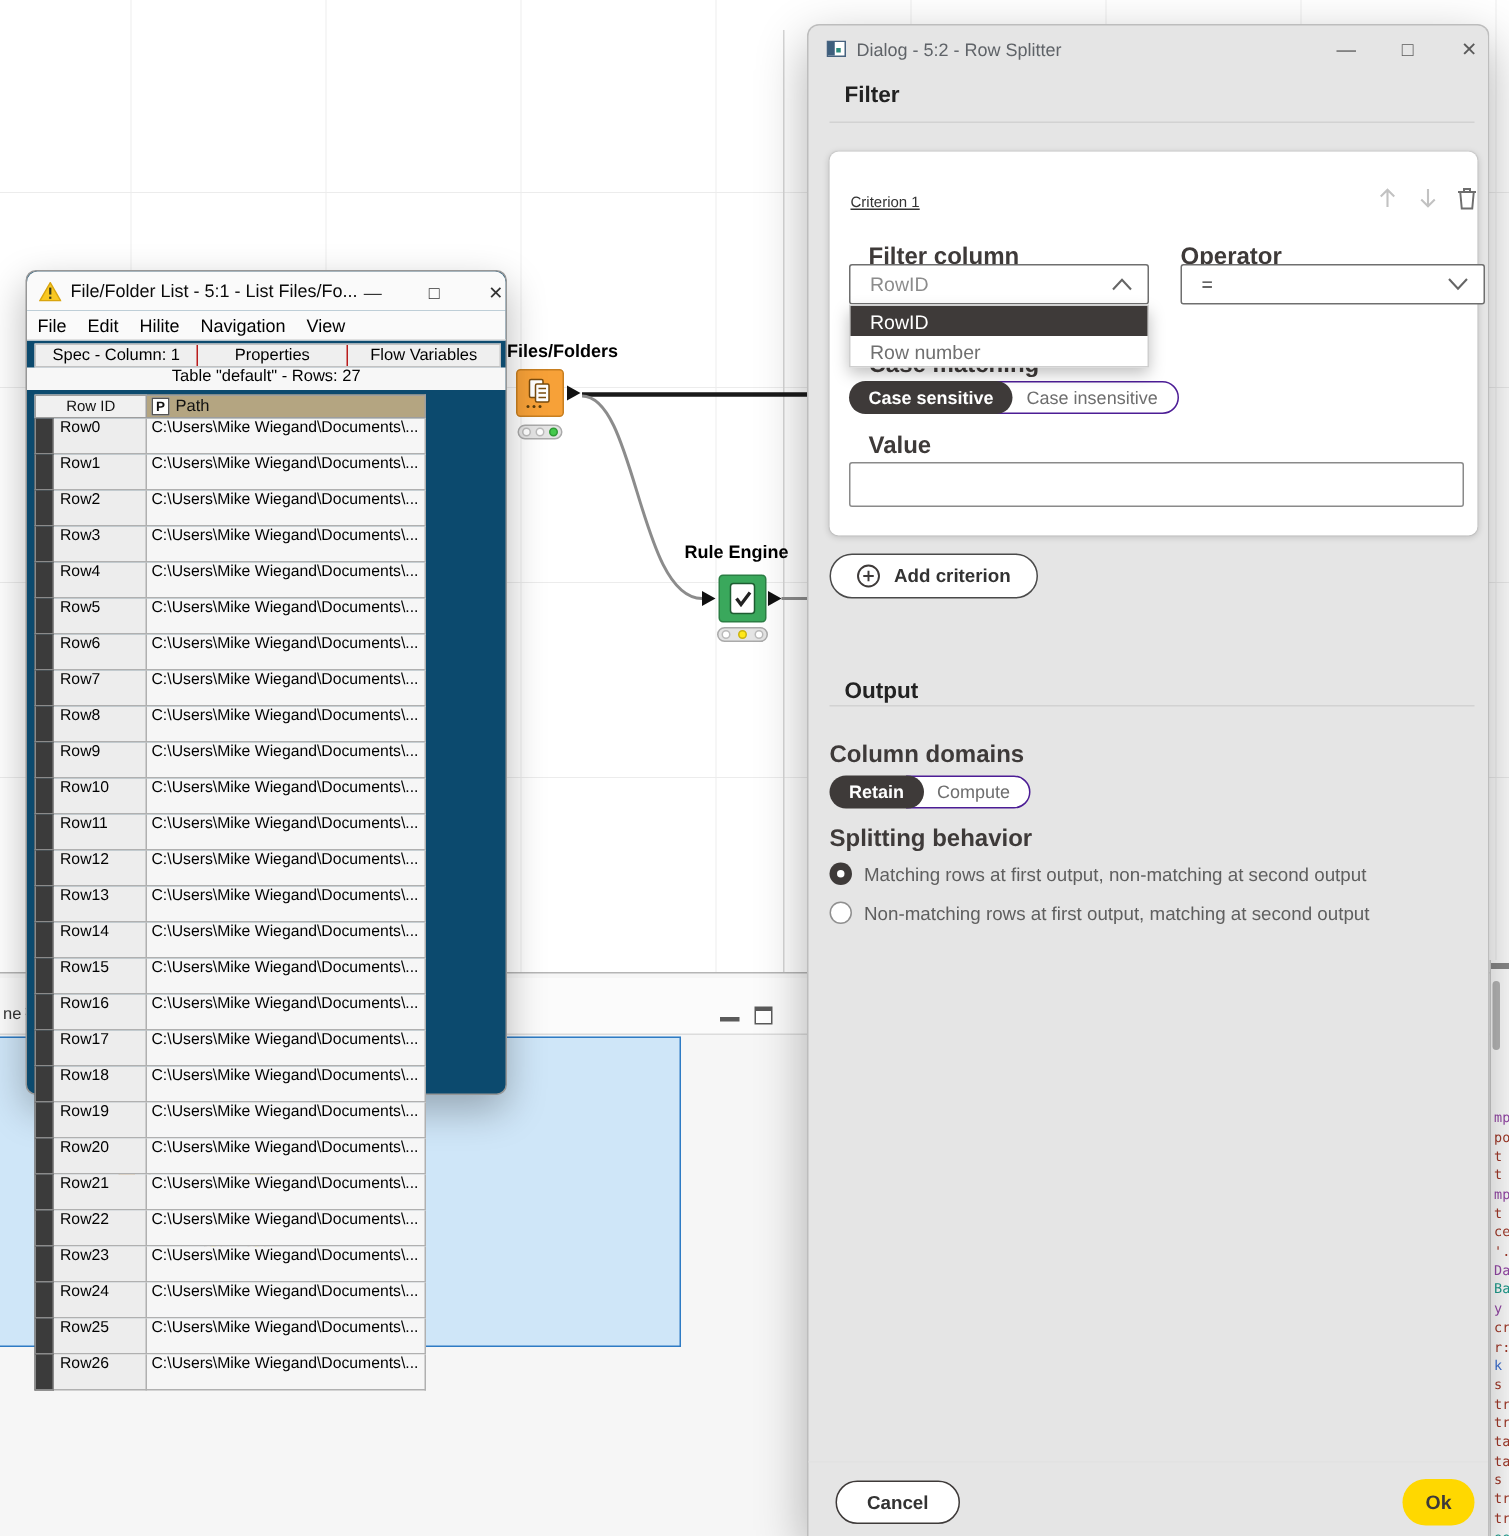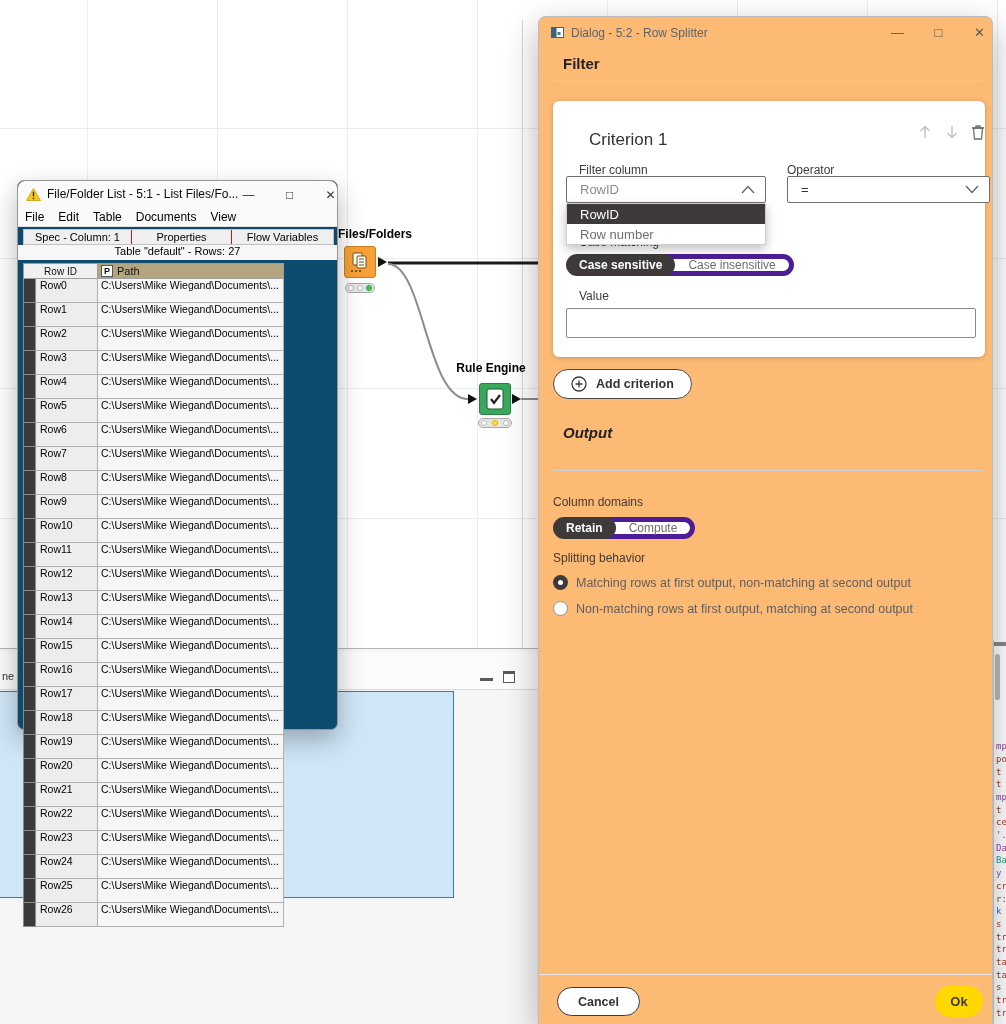--- a/index.html
+++ b/index.html
@@ -76,53 +76,53 @@
   #tw-thead { display:flex; height:16px; }
   #th-rowid { width:75px; background:#f0f0f0; border:1px solid #9d9d9d; font-size:10px; display:flex; align-items:center; justify-content:center; }
   #th-path { width:186px; background:#b4a581; border:1px solid #9d9d9d; border-left:none; font-size:11px; display:flex; align-items:center; padding-left:3px; color:#111; }
   #th-path-badge { width:12px; height:12px; background:#fff; border:1px solid #555; font-size:9px; font-weight:bold; display:flex; align-items:center; justify-content:center; margin-right:4px; }
   .tw-row { display:flex; height:24px; }
   .td-chip { width:13px; background:#3b3b3b; border:1px solid #8a8a8a; border-top:none; }
   .td-id { width:62px; background:#ededed; border:1px solid #b0b0b0; border-top:none; border-left:none; font-size:10.5px; padding-left:4px; line-height:13px; color:#000; }
   .td-path { width:186px; background:#f6f6f6; border:1px solid #b0b0b0; border-top:none; border-left:none; font-size:10.5px; padding-left:3px; line-height:13px; white-space:nowrap; overflow:hidden; color:#000; }
 
   
-  #dialog { left:538px; top:16px; width:455px; height:1008px; background:#fdba74; border:1px solid #bdbdbd; border-bottom:none; border-radius:8px 8px 0 0; box-shadow:0 12px 34px rgba(0,0,0,.30); z-index:20; }
+  #dialog { left:538px; top:16px; width:455px; height:1008px; background:#e5e5e5; border:1px solid #bdbdbd; border-bottom:none; border-radius:8px 8px 0 0; box-shadow:0 12px 34px rgba(0,0,0,.30); z-index:20; }
   #dlg-titlebar { position:absolute; left:0; top:0; width:100%; height:31px; display:flex; align-items:center; padding:0 12px; border-radius:8px 8px 0 0; }
   #dlg-title { font-size:12px; color:#5f6368; margin-left:7px; }
   .dlg-btn { position:absolute; top:7px; width:17px; height:17px; display:flex; align-items:center; justify-content:center; color:#5a5a5a; font-size:13px; }
   #dlg-min { left:350px; } #dlg-max { left:391px; } #dlg-close { left:432px; }
   .h-section { position:absolute; font-size:15px; font-weight:bold; color:#222; }
   #dlg-filter-heading { left:24px; top:38px; }
   #dlg-hr1 { position:absolute; left:14px; top:64px; width:430px; height:1px; background:#d2d2d2; }
   #criterion-card { position:absolute; left:14px; top:84px; width:432px; height:256px; background:#fff; border-radius:6px; box-shadow:0 1px 5px rgba(0,0,0,.18), 0 0 1px rgba(0,0,0,.12); }
-  #criterion-title { position:absolute; left:36px; top:29px; font-size:17px; color:#333; }
+  #criterion-title { position:absolute; left:14px; top:29px; font-size:10px; color:#333;text-decoration:underline; }
   .crit-icon { position:absolute; top:22px; width:18px; height:18px; }
   #crit-up { left:363px; } #crit-down { left:390px; } #crit-trash { left:416px; }
-  .field-label { position:absolute; font-size:12px; font-weight:normal; color:#3e3a39; }
+  .field-label { position:absolute; font-size:16px; font-weight:bold; color:#3e3a39; }
   #lbl-filter-column { left:26px; top:62px; }
   #lbl-operator { left:234px; top:62px; }
   .combo { position:absolute; top:75px; height:27px; background:#fff; border:1px solid #6f6f6f; border-radius:2px; display:flex; align-items:center; padding:0 10px 0 13px; font-size:13px; }
   #combo-filter-column { left:13px; width:200px; color:#8c8c8c; }
   #combo-operator { left:234px; width:203px; color:#333; }
   .combo .spacer { flex:1; }
   #dropdown { position:absolute; left:13px; top:102px; width:200px; background:#fff; border:1px solid #cfcfcf; box-shadow:0 4px 10px rgba(0,0,0,.25); z-index:6; }
   .dd-item { height:20px; display:flex; align-items:center; padding-left:13px; font-size:13px; }
   .dd-item.selected { background:#3e3a39; color:#fff; }
   .dd-item.plain { color:#707070; }
   #lbl-case-matching { left:26px; top:134px; }
   .seg-toggle { position:absolute; display:flex; align-items:center; height:22px; }
   #case-toggle { left:13px; top:153px; }
   #domain-toggle { left:14px; top:500px; }
   .seg-on { height:22px; background:#3e3a39; color:#fff; border-radius:11px; display:flex; align-items:center; padding:0 13px; font-size:12px; font-weight:bold; z-index:2; }
-  .seg-off { height:22px; background:#fff; color:#6e6e6e; border:5px solid #4c1d95; border-radius:0 11px 11px 0; display:flex; align-items:center; padding:0 13px 0 20px; margin-left:-12px; font-size:12px; z-index:1; }
+  .seg-off { height:22px; background:#fff; color:#6e6e6e; border:1px solid #4c1d95; border-radius:0 11px 11px 0; display:flex; align-items:center; padding:0 13px 0 20px; margin-left:-12px; font-size:12px; z-index:1; }
   #lbl-value { left:26px; top:188px; }
   #value-input { position:absolute; left:13px; top:207px; width:410px; height:30px; border:1px solid #8a8a8a; border-radius:2px; background:#fff; font-size:13px; padding:0 8px; font-family:"Liberation Sans",sans-serif; }
   #add-criterion { position:absolute; left:14px; top:352px; height:30px; border:1px solid #4a4a4a; border-radius:16px; background:#fff; display:inline-flex; align-items:center; gap:9px; padding:0 17px; font-size:12.5px; font-weight:bold; color:#333; }
-  #dlg-output-heading { left:24px; top:407px;font-style:italic; }
+  #dlg-output-heading { left:24px; top:435px; }
   #dlg-hr2 { position:absolute; left:14px; top:453px; width:430px; height:1px; background:#d2d2d2; }
   #lbl-column-domains { left:14px; top:478px; }
   #lbl-splitting { left:14px; top:534px; }
   .radio-row { position:absolute; left:14px; display:flex; align-items:center; gap:8px; }
   #radio-row-1 { top:558px; } #radio-row-2 { top:584px; }
   .radio-outer { width:15px; height:15px; border-radius:50%; flex:0 0 auto; }
   .radio-outer.checked { background:#3e3a39; display:flex; align-items:center; justify-content:center; }
   .radio-inner { width:5px; height:5px; border-radius:50%; background:#fff; }
   .radio-outer.unchecked { background:#fff; border:1.5px solid #8f8f8f; }
   .radio-label { font-size:12.5px; color:#5f5f5f; }
@@ -244,22 +244,22 @@
         <rect x="7.2" y="10.5" width="1.6" height="1.6" fill="#3a3a1a"></rect>
     </svg>
     <span id="tw-title">File/Folder List - 5:1 - List Files/Fo...</span>
     <span class="tw-btn" id="tw-min">—</span>
     <span class="tw-btn" id="tw-max">□</span>
     <span class="tw-btn" id="tw-close">✕</span>
   </div>
   <div id="tw-menubar">
     <span class="tw-menu">File</span>
     <span class="tw-menu">Edit</span>
-    <span class="tw-menu">Table</span>
-    <span class="tw-menu">Documents</span>
+    <span class="tw-menu">Hilite</span>
+    <span class="tw-menu">Navigation</span>
     <span class="tw-menu">View</span>
   </div>
   <div id="tw-tabs">
     <span class="tw-tab">Spec - Column: 1</span>
     <span class="tw-tab">Properties</span>
     <span class="tw-tab">Flow Variables</span>
   </div>
   <div id="tw-status">Table "default" - Rows: 27</div>
   <div id="tw-table">
     <div id="tw-thead">

